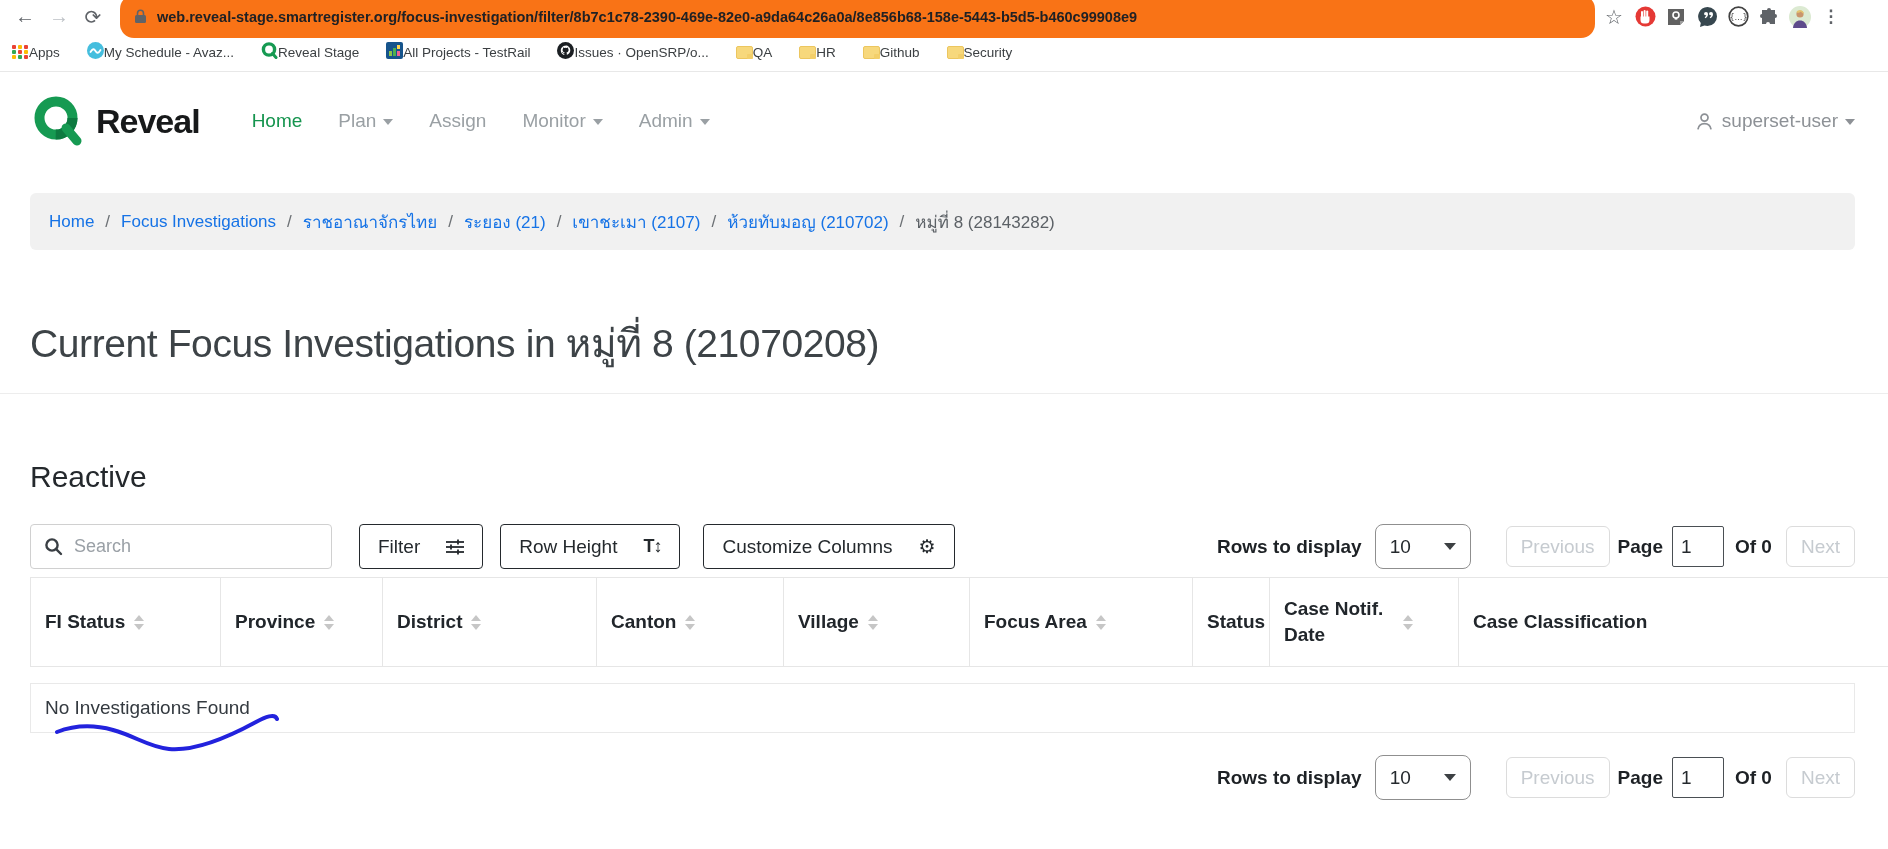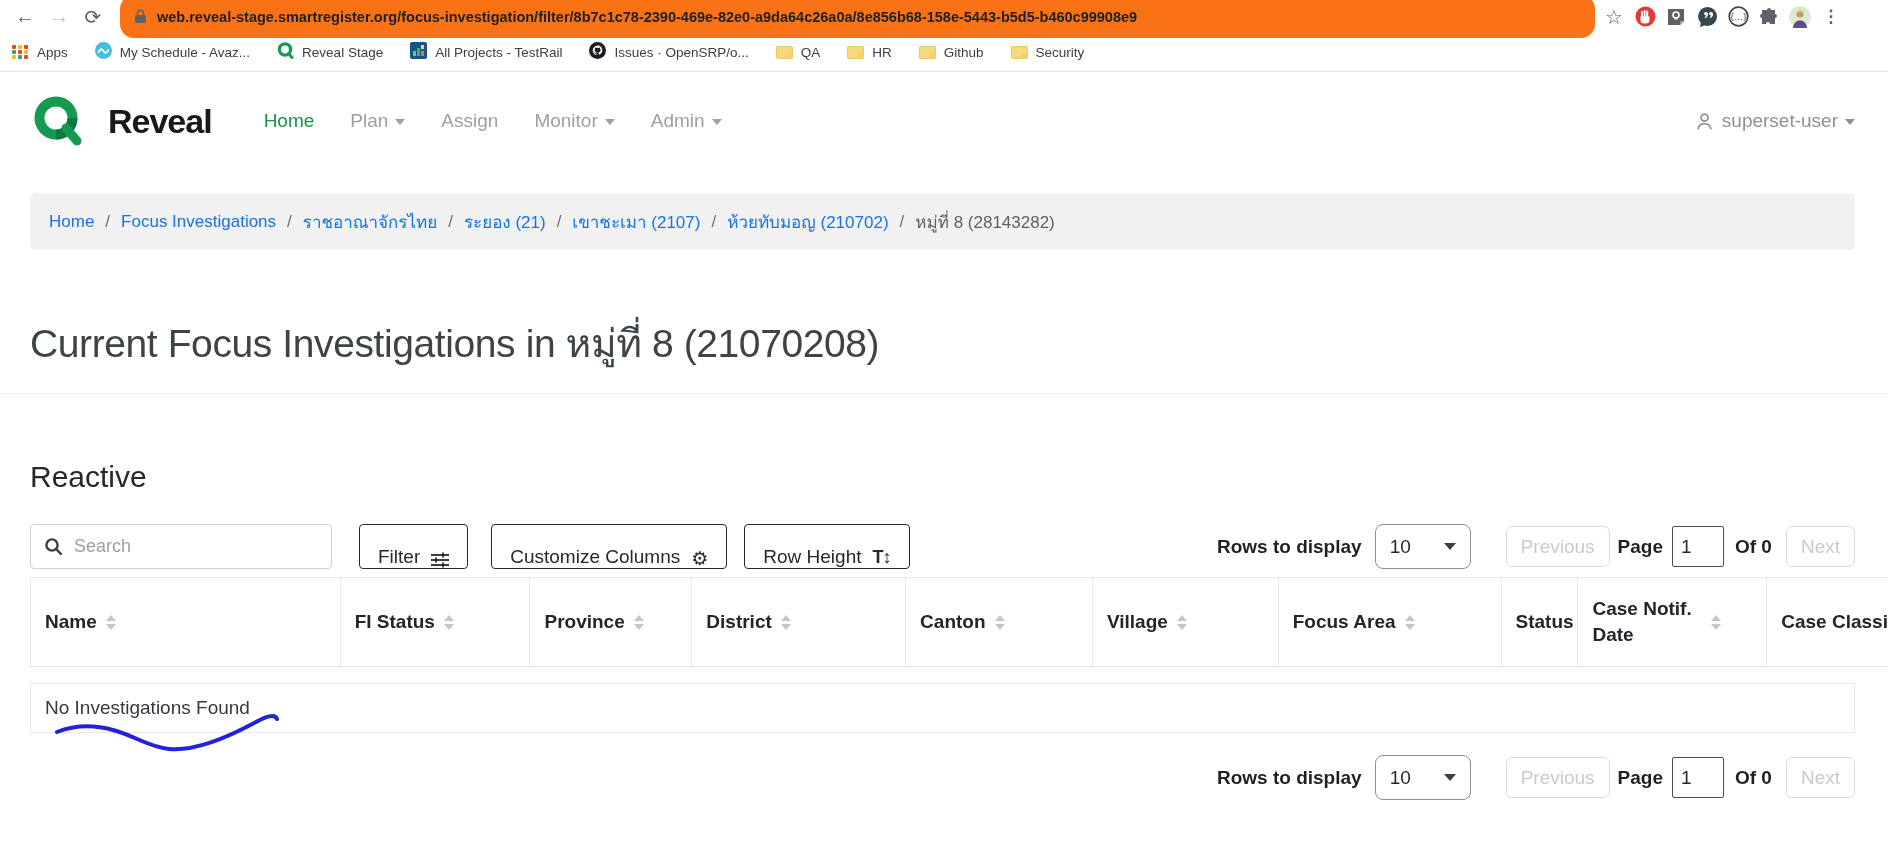--- a/index.html
+++ b/index.html
@@ -16,30 +16,30 @@
     display:flex; align-items:center; padding:0 14px;font-weight:bold; }
   .lock-icon { margin-right:10px; display:flex; }
   .url-text { font-size:14.5px; color:#202124; white-space:nowrap; overflow:hidden; }
   .chrome-right { display:flex; align-items:center; margin-left:8px; gap:9px; }
   .ext { width:22px; height:22px; display:flex; align-items:center; justify-content:center; }
   .star-glyph { font-size:20px; color:#5f6368; }
   .dots-glyph { font-size:17px; color:#5f6368; letter-spacing:0; font-weight:bold; }
 
   .bookmarks { height:39px; display:flex; align-items:center; padding-left:12px; gap:27px;
     border-bottom:1px solid #e8e8e8; }
-  .bm { display:flex; align-items:center; gap:8px; font-size:13.5px; color:#3c4043; white-space:nowrap; }
+  .bm { display:flex; align-items:center; font-size:13.5px; color:#3c4043; white-space:nowrap; }
   .apps-grid { display:grid; grid-template-columns:repeat(3,5px); grid-gap:1px; }
   .apps-grid i { width:4px; height:4px; border-radius:1px; display:block; }
   .folder { width:17px; height:13px; background:#f7d87c; border:1px solid #ecc65f; border-radius:2px; position:relative; }
   .folder:before { content:""; position:absolute; right:-1px; bottom:-1px; width:6px; height:5px;
     background:#f3cf6a; border-radius:1px; }
 
   
   .appnav { display:flex; align-items:center; padding:22px 33px 0 30px; height:76px; }
-  .brand { display:flex; align-items:center; gap:16px; }
+  .brand { display:flex; align-items:center; gap:4px; }
   .brand-text { font-size:34px; font-weight:bold; color:#17191a; letter-spacing:-1px; }
   .menu { display:flex; align-items:center; gap:36px; margin-left:52px; font-size:19px; color:#9aa0a4; }
   .menu .item { display:flex; align-items:center; gap:7px; cursor:pointer; }
   .menu .active { color:#15944e; }
   .caret { width:0; height:0; border-left:5px solid transparent; border-right:5px solid transparent;
     border-top:6px solid currentColor; margin-top:2px; }
   .usermenu { margin-left:auto; display:flex; align-items:center; gap:7px; font-size:19px; color:#8d9196; }
 
   
   .breadcrumb { margin:45px 33px 0 30px; height:57px; background:#f1f1f1; border-radius:6px;
@@ -54,21 +54,21 @@
   .section-title { margin:66px 30px 0 30px; font-size:30px; font-weight:500; color:#24282c; }
 
   
   .toolbar { margin:30px 33px 0 30px; display:flex; align-items:center; }
   .searchbox { width:302px; height:45px; border:1px solid #d0d0d0; border-radius:4px;
     display:flex; align-items:center; padding:0 13px; background:#fff; }
   .searchbox input { border:none; outline:none; font-size:18px; margin-left:11px; width:230px;
     font-family:"Liberation Sans", sans-serif; color:#33383c; }
   .searchbox input::placeholder { color:#9aa0a6; }
   .tbtn { height:45px; border:1px solid #24292d; border-radius:4px; background:#fff;
-    display:flex; align-items:flex-end; gap:11px; padding:0 18px; font-size:19px; color:#24292d;
+    display:flex; align-items:center; gap:26px; padding:0 18px; font-size:19px; color:#24292d;
     font-family:"Liberation Sans", sans-serif; cursor:pointer; white-space:nowrap; }
   .tbtn.filter { margin-left:27px; }
   .tbtn.rowheight { margin-left:17px; }
   .tbtn.customize { margin-left:23px; }
   .gear-glyph { font-size:19px; line-height:1; }
   .rh-glyph { font-weight:bold; font-size:18px; letter-spacing:-1px; }
 
   
   .pager { margin-left:auto; display:flex; align-items:center; }
   .pager .lbl { font-size:19px; font-weight:600; color:#1d2125; white-space:nowrap; }
@@ -326,53 +326,46 @@
           <line x1="0" y1="3" x2="18" y2="3"></line>
           <line x1="0" y1="8" x2="18" y2="8"></line>
           <line x1="0" y1="13" x2="18" y2="13"></line>
           <line x1="12" y1="0.5" x2="12" y2="5.5"></line>
           <line x1="5" y1="5.5" x2="5" y2="10.5"></line>
           <line x1="12" y1="10.5" x2="12" y2="15.5"></line>
         </g>
     </svg>
   </button>
 
+  <button class="tbtn rowheight">
+    <span>Row Height</span>
+    <span class="rh-glyph">T↕</span>
+  </button>
+
   <button class="tbtn customize">
     <span>Customize Columns</span>
     <span class="gear-glyph">⚙</span>
-  </button>
-
-  <button class="tbtn rowheight">
-    <span>Row Height</span>
-    <span class="rh-glyph">T↕</span>
   </button>
 
   <div class="pager">
     <span class="lbl">Rows to display</span>
     <div class="rows-select">
       <span>10</span>
       <span class="sel-caret"></span>
     </div>
     <button class="pg-btn prev" disabled="">Previous</button>
     <span class="lbl page-lbl">Page</span>
     <input class="page-input" value="1" style="">
     <span class="lbl of-lbl">Of 0</span>
     <button class="pg-btn next" disabled="">Next</button>
   </div>
 </div>
 
 <div class="table-clip">
   <div class="thead">
-    <div class="th" style="width:310px">
-      <span>Name</span>
-      <span class="sort">
-          <i class="up"></i>
-          <i class="dn"></i>
-        </span>
-    </div>
     <div class="th" style="width:190px">
       <span>FI Status</span>
       <span class="sort">
           <i class="up"></i>
           <i class="dn"></i>
         </span>
     </div>
     <div class="th" style="width:162px">
       <span>Province</span>
       <span class="sort">

